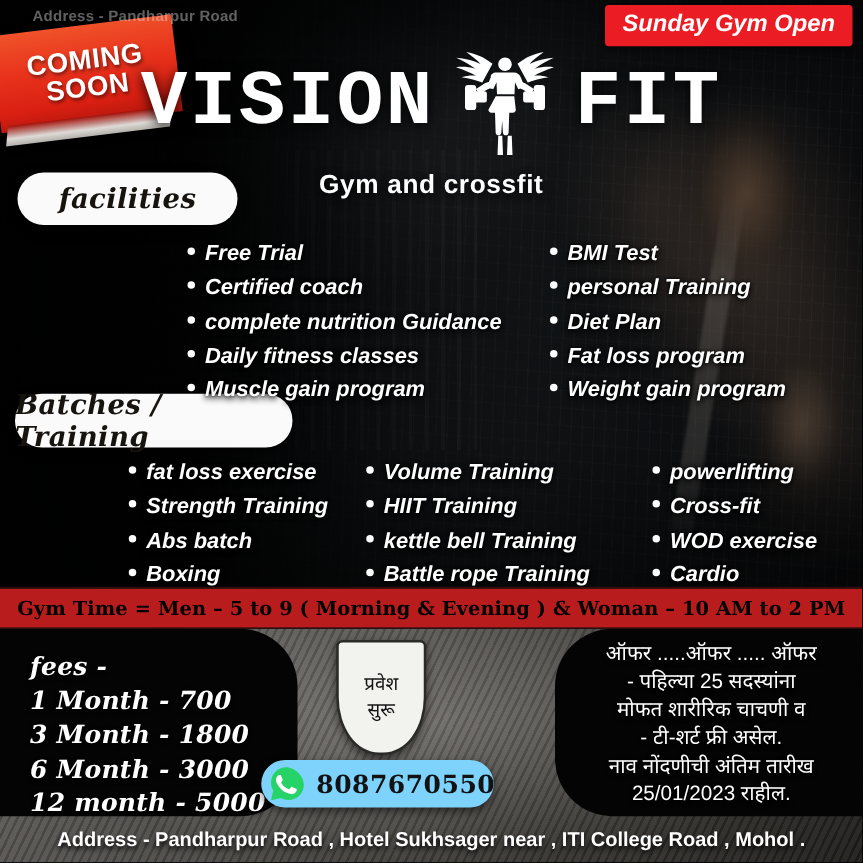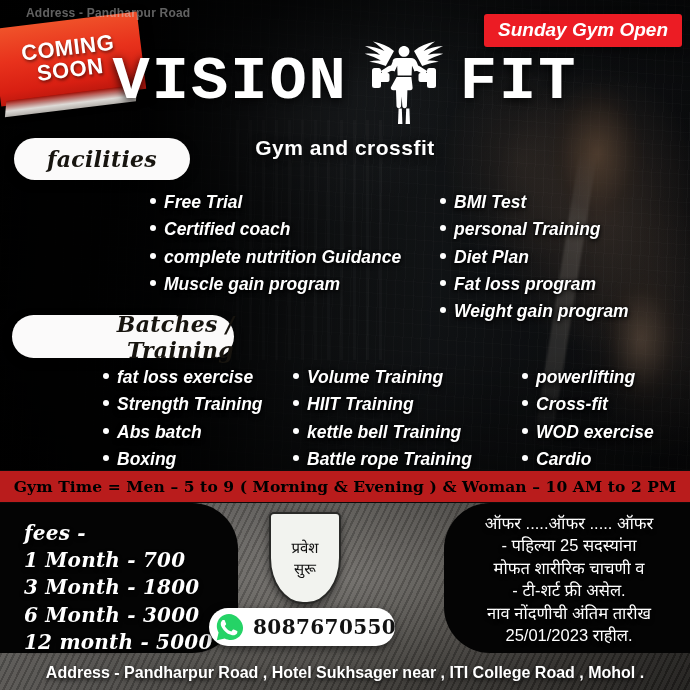--- a/index.html
+++ b/index.html
@@ -72,21 +72,21 @@
   }
   .ribbon-txt{
     position:absolute; inset:0; display:flex; flex-direction:column;
     justify-content:center; align-items:center; color:#fff;
     font-weight:bold; font-size:22px; line-height:1.02; letter-spacing:.5px;
     text-shadow:1px 2px 3px rgba(0,0,0,.5);
   }
 
   
   .sunday{
-    position:absolute; right:8px; top:14px; z-index:20;
+    position:absolute; right:8px; top:4px; z-index:20;
     background:#ec1c24; color:#fff;
     font-style:italic; font-weight:bold; font-size:19px;
     padding:5px 14px 6px 14px; border-radius:3px;
     box-shadow:0 2px 8px rgba(0,0,0,.65);
     white-space:nowrap;
   }
 
   
   .logo-wrap{ position:absolute; left:0; top:34px; width:690px; z-index:20; text-align:center; }
   .logo-row{ display:flex; align-items:center; justify-content:center; gap:0px;font-family:Liberation Mono, monospace; }
@@ -102,21 +102,21 @@
 
   
   .pill{
     position:absolute; z-index:20;
     background:#fbfafa; border-radius:26px;
     box-shadow:0 3px 9px rgba(0,0,0,.6);
     display:flex; align-items:center; justify-content:center;
   }
   .pill span{
     font-family:"DejaVu Serif", serif; font-style:italic; font-weight:bold;
-    color:#17140f; letter-spacing:.3px;text-align:right;
+    color:#17140f; letter-spacing:.3px;
   }
   #pill-fac{ left:14px; top:138px; width:176px; height:42px; }
   #pill-fac span{ font-size:22px; }
   #pill-bat{ left:12px; top:315px; width:222px; height:43px; }
   #pill-bat span{ font-size:22px; }
 
   
   .li{
     color:#fff; font-style:italic; font-weight:bold; font-size:17.5px;
     line-height:1.33; white-space:nowrap;
@@ -183,21 +183,21 @@
   .shield-txt{
     position:absolute; inset:0; display:flex; flex-direction:column;
     align-items:center; justify-content:center; gap:3px;
     font-family:"Liberation Sans", sans-serif; font-size:15px; font-weight:normal;
     color:#111; line-height:1.15;
   }
 
   
   .wa{
     position:absolute; left:209px; top:608px; width:186px; height:38px; z-index:26;
-    background:#ffffff; border-radius:19px; display:flex; align-items:center;
+    background:#7dd3fc; border-radius:19px; display:flex; align-items:center;
     box-shadow:0 3px 8px rgba(0,0,0,.55);
   }
   .wa-icon{ width:30px; height:30px; margin-left:5px; flex:none; }
   .wa-num{
     font-family:"DejaVu Serif", serif; font-weight:bold; font-size:20px;
     color:#121212; margin-left:9px; letter-spacing:.4px;
   }
 
   .offer{
     position:absolute; left:448px; top:512px; width:242px; z-index:22;
@@ -283,20 +283,24 @@
       <div class="li">
         <span class="dot"></span>
         <span>Certified coach</span>
       </div>
       <div class="li">
         <span class="dot"></span>
         <span>complete nutrition Guidance</span>
       </div>
       <div class="li">
         <span class="dot"></span>
+        <span>Daily fitness classes</span>
+      </div>
+      <div class="li">
+        <span class="dot"></span>
         <span>Muscle gain program</span>
       </div>
     </div>
   <div class="col" id="fac-right">
       <div class="li">
         <span class="dot"></span>
         <span>BMI Test</span>
       </div>
       <div class="li">
         <span class="dot"></span>

